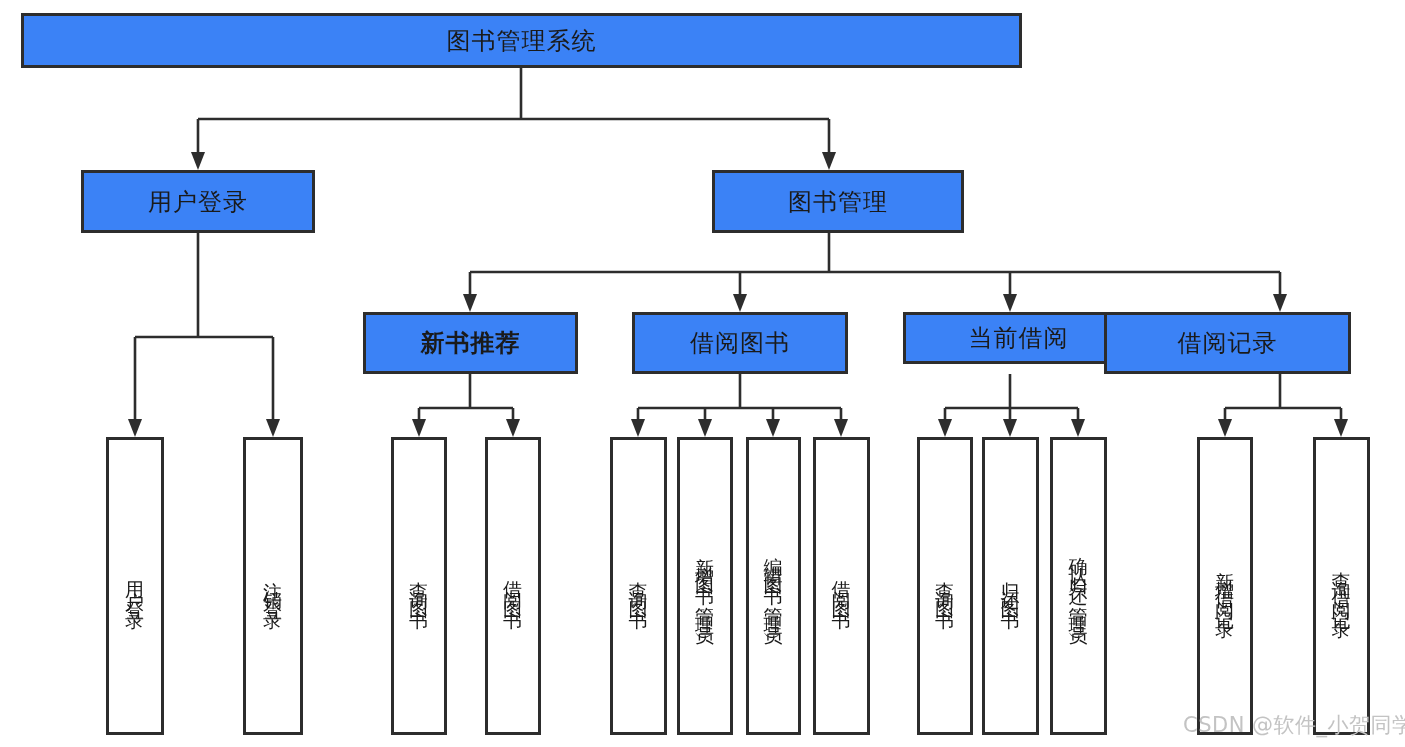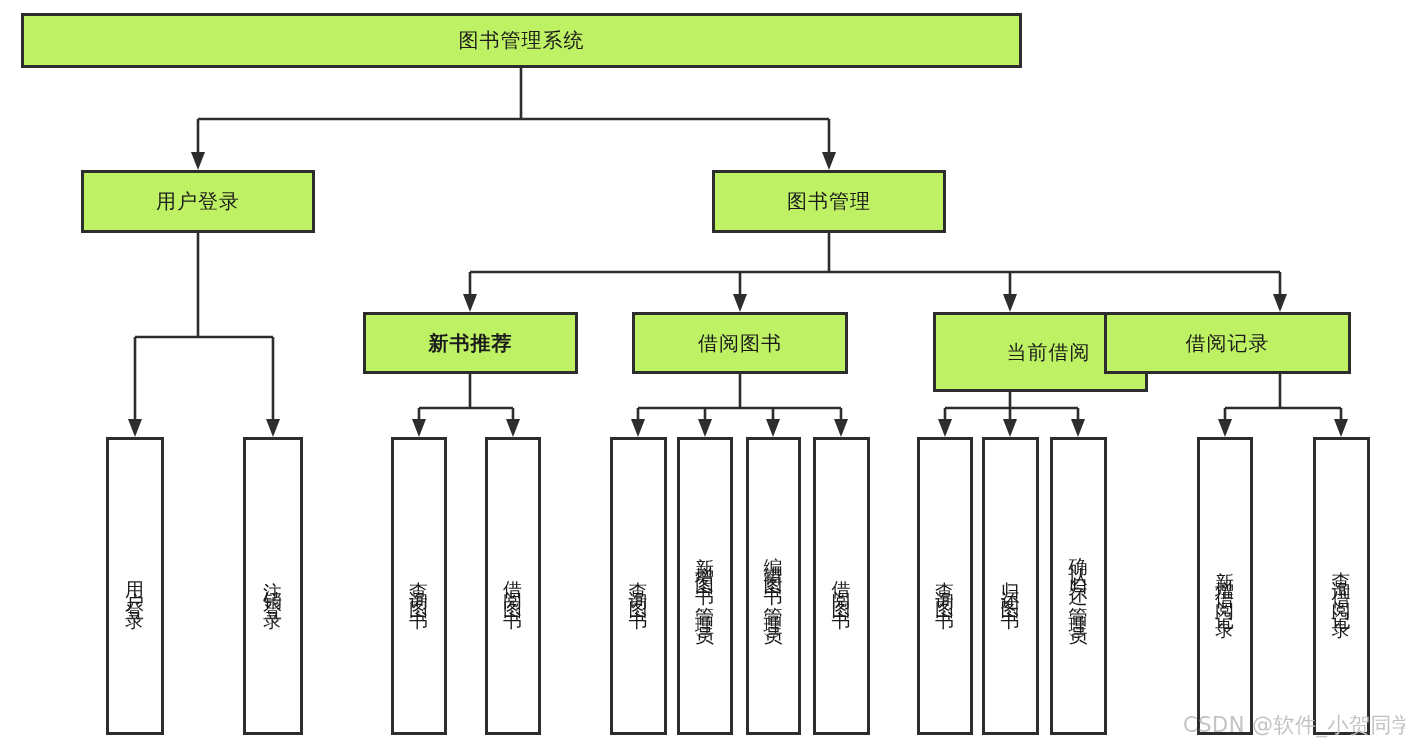--- a/index.html
+++ b/index.html
@@ -19,25 +19,25 @@
     position: absolute;
     left: 0; top: 0;
     width: 1405px;
     height: 747px;
     pointer-events: none;
   }
   .hnode {
     position: absolute;
     box-sizing: border-box;
     border: 3px solid #2d2d2d;
-    background: #bef264;
+    background: #3b82f6;
     display: flex;
     align-items: center;
     justify-content: center;
-    font-size: 20px;
+    font-size: 24px;
     color: #1a1a1a;
     letter-spacing: 1px;
     z-index: 2;
   }
   .vnode {
     position: absolute;
     box-sizing: border-box;
     border: 3px solid #2d2d2d;
     background: #ffffff;
     display: flex;
@@ -102,25 +102,25 @@
     <polygon points="1071,419 1085,419 1078,437" fill="#2d2d2d"></polygon>
 
     <path d="M1280 374 L1280 408 M1225 408 L1341 408 M1225 408 L1225 421 M1341 408 L1341 421" stroke="#2d2d2d" stroke-width="2.6" fill="none"></path>
     <polygon points="1218,419 1232,419 1225,437" fill="#2d2d2d"></polygon>
     <polygon points="1334,419 1348,419 1341,437" fill="#2d2d2d"></polygon>
   </svg>
 
   <div class="hnode" style="left:21px; top:13px; width:1001px; height:55px;">图书管理系统</div>
 
   <div class="hnode" style="left:81px; top:170px; width:234px; height:63px;">用户登录</div>
-  <div class="hnode" style="left:712px; top:170px; width:234px; height:63px;">图书管理</div>
+  <div class="hnode" style="left:712px; top:170px; width:252px; height:63px;">图书管理</div>
 
   <div class="hnode" style="left:363px; top:312px; width:215px; height:62px;font-weight:bold;">新书推荐</div>
   <div class="hnode" style="left:632px; top:312px; width:216px; height:62px;">借阅图书</div>
-  <div class="hnode" style="left:933px; top:312px; width:215px; height:80px;padding-left:16px;">当前借阅</div>
+  <div class="hnode" style="left:903px; top:312px; width:215px; height:52px;padding-left:16px;">当前借阅</div>
   <div class="hnode" style="left:1104px; top:312px; width:247px; height:62px;">借阅记录</div>
 
   <div class="vnode" style="left:106px; top:437px; width:58px; height:298px;">
     <span class="vtext">用户登录</span>
   </div>
   <div class="vnode" style="left:243px; top:437px; width:60px; height:298px;">
     <span class="vtext">注销登录</span>
   </div>
 
   <div class="vnode" style="left:391px; top:437px; width:56px; height:298px;">

